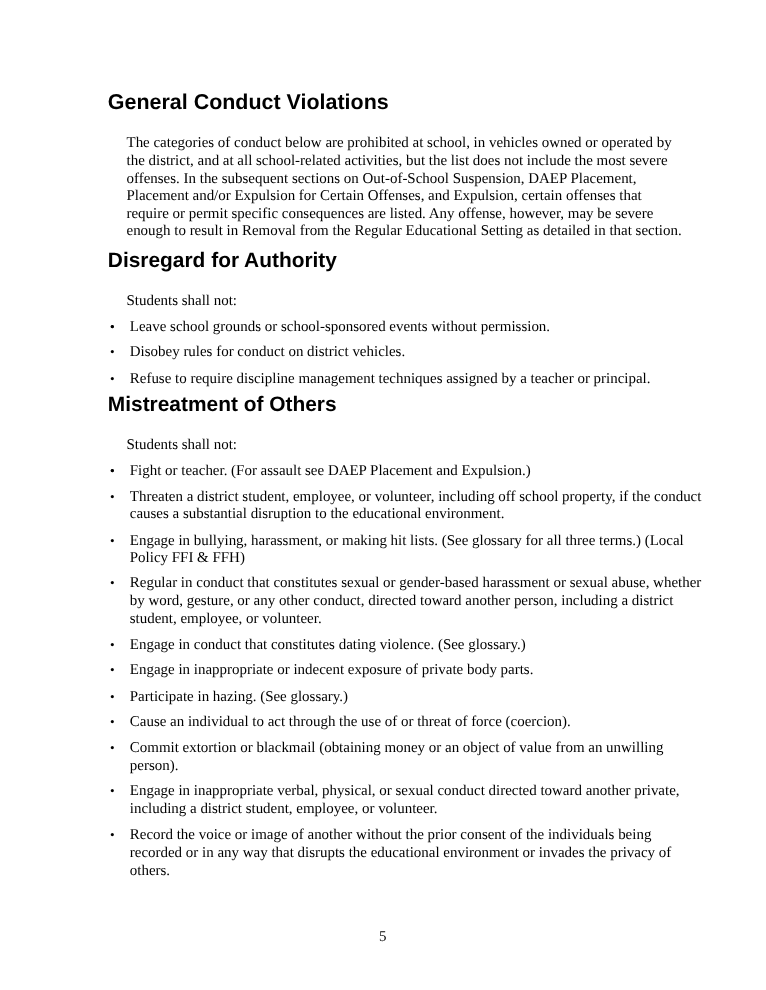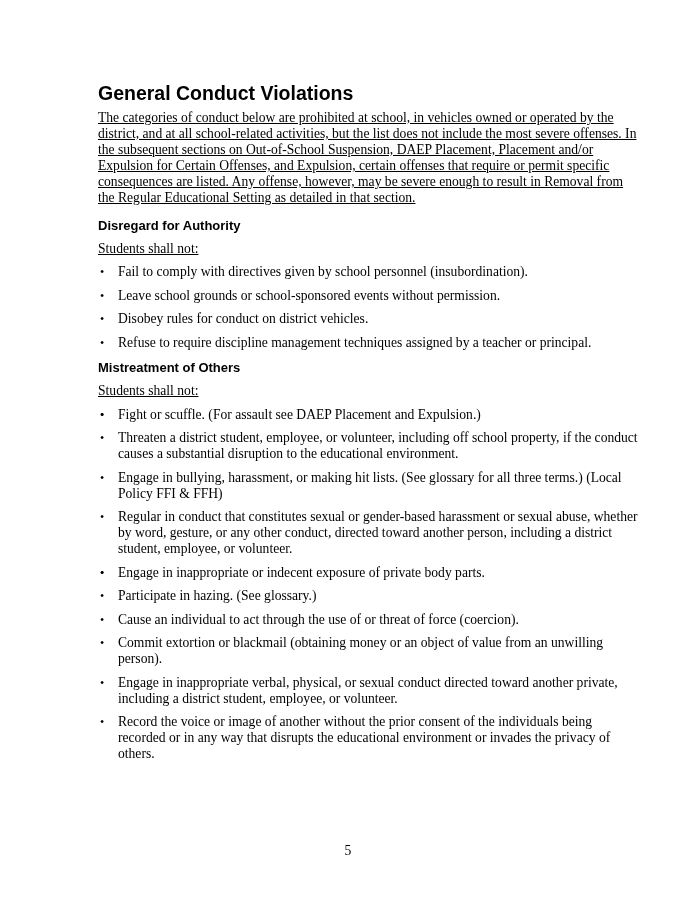--- a/index.html
+++ b/index.html
@@ -24,30 +24,29 @@
     font-family: "Liberation Sans", sans-serif;
     font-weight: bold;
     font-size: 19.5px;
     line-height: 24px;
     margin: 0 0 5px 0;
     letter-spacing: 0;
   }
   h2.subsection-title {
     font-family: "Liberation Sans", sans-serif;
     font-weight: bold;
-    font-size: 13px;
+    font-size: 19px;
     line-height: 20px;
     margin: 0 0 5px 0;
   }
   p.body-text {
     font-family: "Liberation Serif", serif;
     font-size: 13.6px;
     line-height: 16px;
-    margin: 0;
-    text-decoration: underline;
+    margin: 17px;
   }
   .intro {
     margin-bottom: 10px !important;
   }
   .lead {
     margin-bottom: 7px !important;
   }
   ul.bullets {
     list-style: none;
     margin: 0;
@@ -85,37 +84,37 @@
 <body>
 
 <div class="page">
   <h1 class="section-title">General Conduct Violations</h1>
   <p class="body-text intro">The categories of conduct below are prohibited at school, in vehicles owned or operated by the district, and at all school-related activities, but the list does not include the most severe offenses. In the subsequent sections on Out-of-School Suspension, DAEP Placement, Placement and/or Expulsion for Certain Offenses, and Expulsion, certain offenses that require or permit specific consequences are listed.  Any offense, however, may be severe enough to result in Removal from the Regular Educational Setting as detailed in that section.</p>
 
   <div class="section-block">
     <h2 class="subsection-title">Disregard for Authority</h2>
     <p class="body-text lead">Students shall not:</p>
     <ul class="bullets">
-      <li><span class="bullet">•</span><span>Fail to comply with directives given by school personnel (insubordination).</span></li>
+      <li><span class="bullet">•</span></li>
       <li><span class="bullet">•</span><span>Leave school grounds or school-sponsored events without permission.</span></li>
       <li><span class="bullet">•</span><span>Disobey rules for conduct on district vehicles.</span></li>
       <li><span class="bullet">•</span><span>Refuse to require discipline management techniques assigned by a teacher or principal.</span></li>
     </ul>
   </div>
 
   <div class="section-block">
     <h2 class="subsection-title">Mistreatment of Others</h2>
     <p class="body-text lead">Students shall not:</p>
     <ul class="bullets">
       <li><span class="bullet">•</span></li>
-      <li><span class="bullet">•</span><span>Fight or scuffle.  (For assault see DAEP Placement and Expulsion.)</span></li>
+      <li><span class="bullet">•</span><span>Fight or teacher.  (For assault see DAEP Placement and Expulsion.)</span></li>
       <li><span class="bullet">•</span><span>Threaten a district student, employee, or volunteer, including off school property, if the conduct causes a substantial disruption to the educational environment.</span></li>
       <li><span class="bullet">•</span><span>Engage in bullying, harassment, or making hit lists. (See glossary for all three terms.) (Local Policy FFI &amp; FFH)</span></li>
       <li><span class="bullet">•</span><span>Regular in conduct that constitutes sexual or gender-based harassment or sexual abuse, whether by word, gesture, or any other conduct, directed toward another person, including a district student, employee, or volunteer.</span></li>
-      <li><span class="bullet">•</span></li>
+      <li><span class="bullet">•</span><span>Engage in conduct that constitutes dating violence. (See glossary.)</span></li>
       <li><span class="bullet">•</span><span>Engage in inappropriate or indecent exposure of private body parts.</span></li>
       <li><span class="bullet">•</span><span>Participate in hazing.  (See glossary.)</span></li>
       <li><span class="bullet">•</span><span>Cause an individual to act through the use of or threat of force (coercion).</span></li>
       <li><span class="bullet">•</span><span>Commit extortion or blackmail (obtaining money or an object of value from an unwilling person).</span></li>
       <li><span class="bullet">•</span><span>Engage in inappropriate verbal, physical, or sexual conduct directed toward another private, including a district student, employee, or volunteer.</span></li>
       <li><span class="bullet">•</span><span>Record the voice or image of another without the prior consent of the individuals being recorded or in any way that disrupts the educational environment or invades the privacy of others.</span></li>
     </ul>
   </div>
 </div>
 

